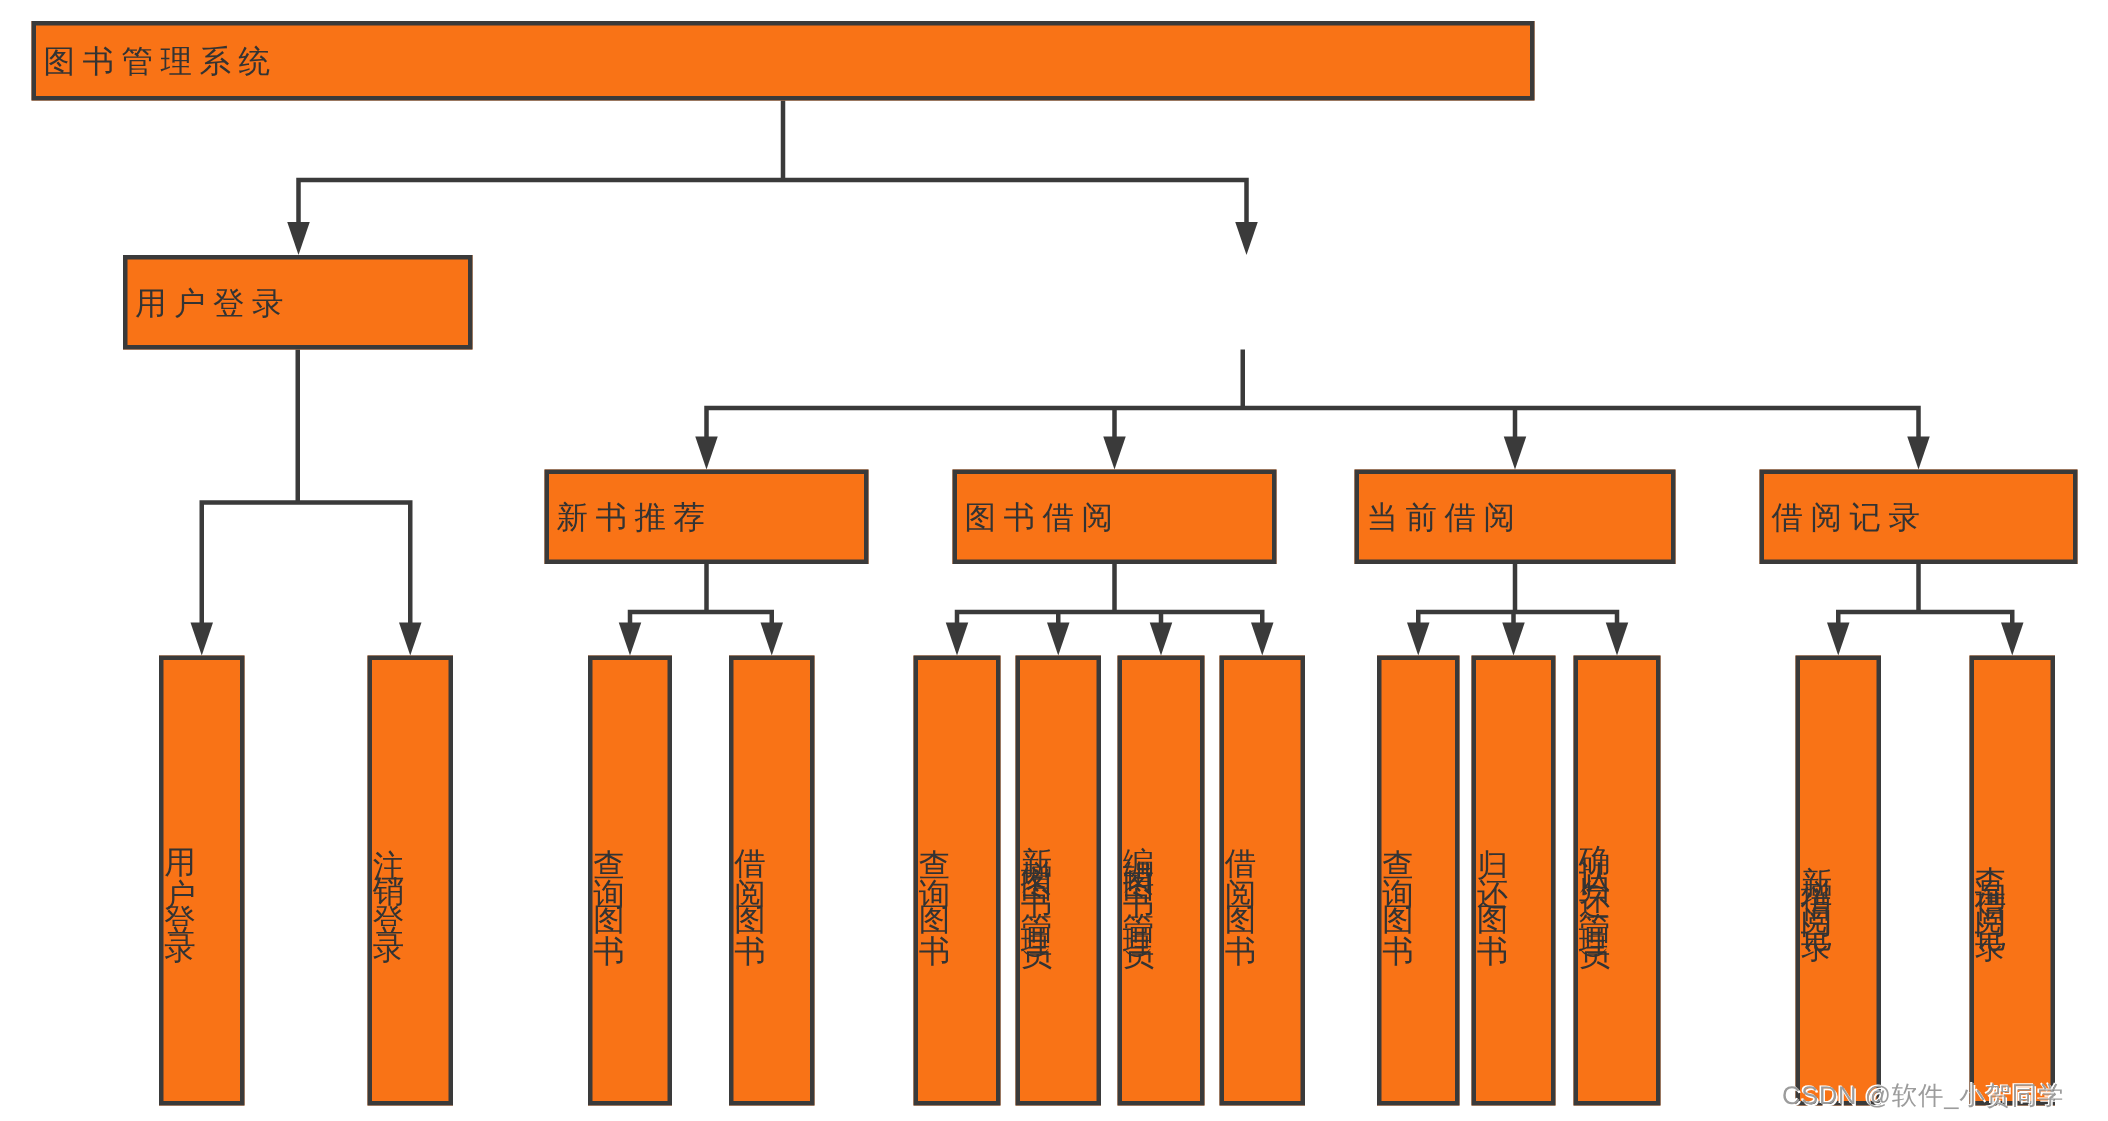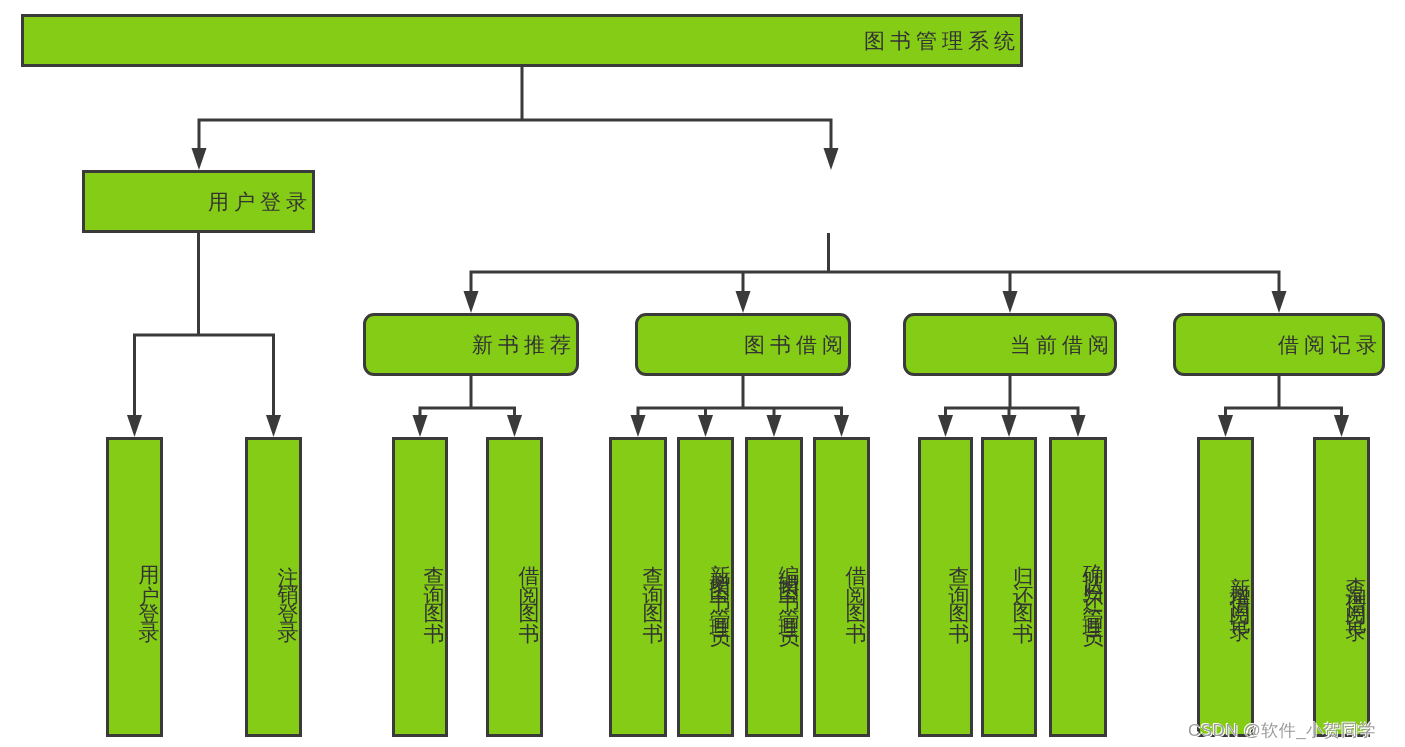--- a/index.html
+++ b/index.html
@@ -15,30 +15,30 @@
     background:var(--bg-color);
     overflow:hidden;
     font-family:"Liberation Sans", sans-serif;
   }
   .connectors{position:absolute;left:0;top:0;width:1405px;height:747px;}
   .conn{stroke:var(--line-color);stroke-width:3;fill:none;stroke-linejoin:miter;}
   .ah{fill:var(--line-color);stroke:none;}
   .hbox,.vbox{
     position:absolute;
     box-sizing:border-box;
-    background:#84cc16;
+    background:#f97316;
     border:3px solid var(--line-color);
     display:flex;
     align-items:center;
-    justify-content:flex-end;
+    justify-content:flex-start;
     color:var(--text-color);
   }
   .hbox{font-size:21px;letter-spacing:5px;text-indent:5px;white-space:nowrap;}
   .lvl2,.lvl3{top:170px;height:63px;}
-  .lvl3{top:313px;border-radius:11px;}
+  .lvl3{top:313px;}
   .vbox{top:437px;height:300px;}
   .vlabel{
     writing-mode:vertical-rl;
     text-orientation:mixed;
     font-size:21px;
     line-height:1;
     letter-spacing:19px;
     white-space:nowrap;
     color:var(--text-color);
   }

